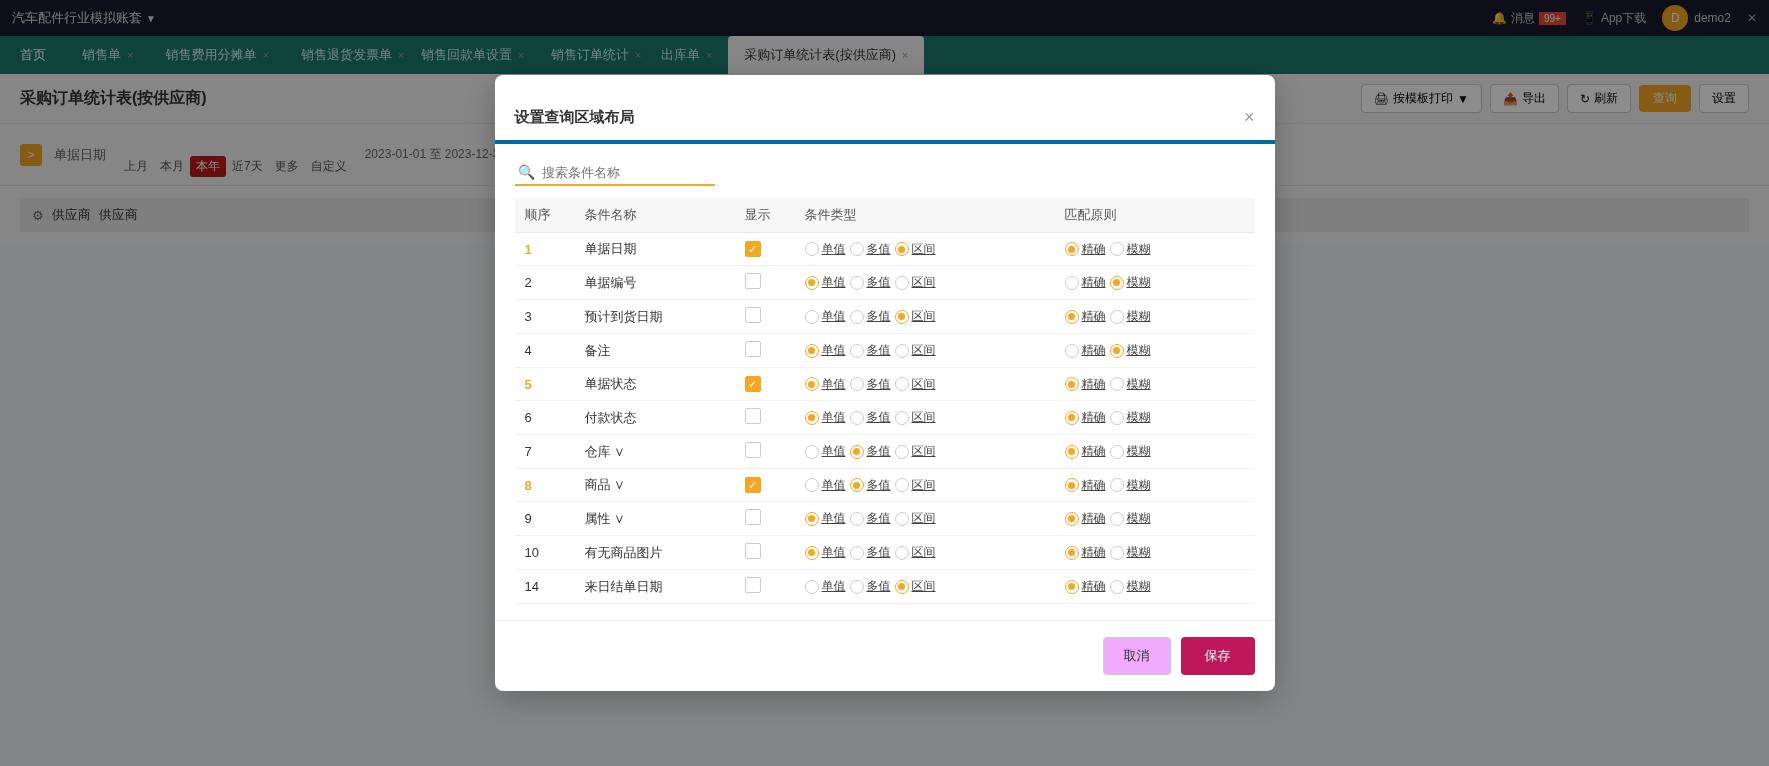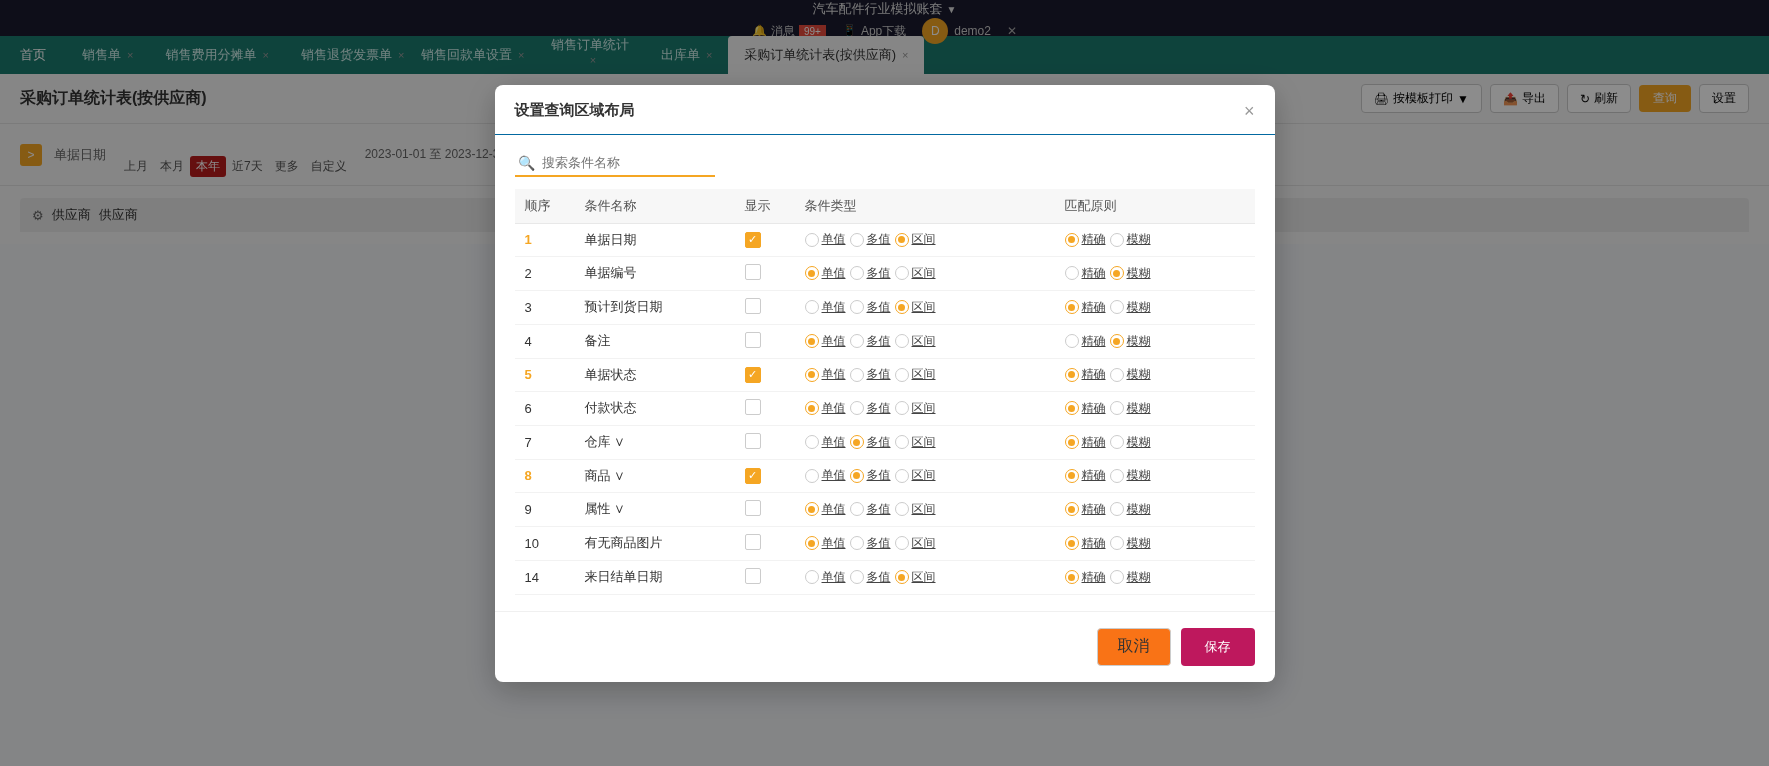--- a/index.html
+++ b/index.html
@@ -7,21 +7,20 @@
 
     
     .top-nav {
       background: #1a1a2e;
       height: 36px;
       display: flex;
       align-items: center;
       justify-content: space-between;
       padding: 0 12px;
       color: #ccc;
-      flex-direction: column;
     }
     .top-nav-left { display: flex; align-items: center; gap: 8px; font-size: 13px; }
     .top-nav-right { display: flex; align-items: center; gap: 16px; font-size: 12px; }
     .top-nav-right .badge { background: #e74c3c; color: #fff; border-radius: 0; padding: 1px 5px; font-size: 10px; }
 
     
     .tab-bar {
       background: #1a7a6e;
       height: 38px;
       display: flex;
@@ -112,25 +111,25 @@
     .modal {
       background: #fff;
       border-radius: 8px;
       width: 780px;
       max-height: 660px;
       display: flex;
       flex-direction: column;
       box-shadow: 0 8px 32px rgba(0,0,0,0.25);
     }
     .modal-header {
-      padding: 16px 20px 12px;
-      display: flex;
-      align-items: flex-start;
+      padding: 32px 20px 12px;
+      display: flex;
+      align-items: center;
       justify-content: space-between;
-      border-bottom: 1px solid #0369a1;
+      border-bottom: 4px solid #0369a1;
     }
     .modal-title { font-size: 15px; font-weight: 600; color: #333; }
     .modal-close { background: none; border: none; font-size: 18px; color: #999; cursor: pointer; }
     .modal-tabs { display: flex; padding: 0 20px; gap: 0; border-bottom: 1px solid #e8e8e8; }
     .modal-tab { padding: 10px 20px; cursor: pointer; font-size: 13px; color: #666; border-bottom: 2px solid transparent; }
     .modal-tab.active { color: #f5a623; border-bottom-color: #f5a623; font-weight: 500; }
     .modal-body { flex: 1; overflow: hidden; padding: 16px 20px; display: flex; flex-direction: column; }
     .modal-footer { padding: 16px 20px; display: flex; justify-content: flex-end; gap: 10px; border-top: 1px solid #f0f0f0; }
 
     
@@ -191,25 +190,25 @@
       content: '';
       width: 7px; height: 7px;
       background: #f5a623;
       border-radius: 50%;
     }
     .radio-label { font-size: 12px; color: #444; text-decoration: underline; }
 
     
     .btn-cancel {
       border: 1px solid #ccc;
-      background: #f97316;
+      background: #f0abfc;
       padding: 7px 20px;
       border-radius: 4px;
       cursor: pointer;
-      font-size: 16px;
+      font-size: 13px;
       color: #333;
     }
     .btn-save {
       background: #be185d;
       border: none;
       color: #fff;
       padding: 10px 24px;
       border-radius: 4px;
       cursor: pointer;
       font-size: 13px;
@@ -264,21 +263,21 @@
     <span class="close-tab">×</span>
   </div>
   <div class="tab-item" style="max-width:120px;overflow:hidden;text-overflow:ellipsis;">
     <span>销售退货发票单</span>
     <span class="close-tab">×</span>
   </div>
   <div class="tab-item" style="max-width:130px;overflow:hidden;text-overflow:ellipsis;">
     <span>销售回款单设置</span>
     <span class="close-tab">×</span>
   </div>
-  <div class="tab-item" style="max-width:110px;overflow:hidden;text-overflow:ellipsis;flex-direction:column;">
+  <div class="tab-item" style="max-width:110px;overflow:hidden;text-overflow:ellipsis;">
     <span>销售订单统计</span>
     <span class="close-tab">×</span>
   </div>
   <div class="tab-item">
     <span>出库单</span>
     <span class="close-tab">×</span>
   </div>
   <div class="tab-item active">
     <span>采购订单统计表(按供应商)</span>
     <span class="close-tab">×</span>

